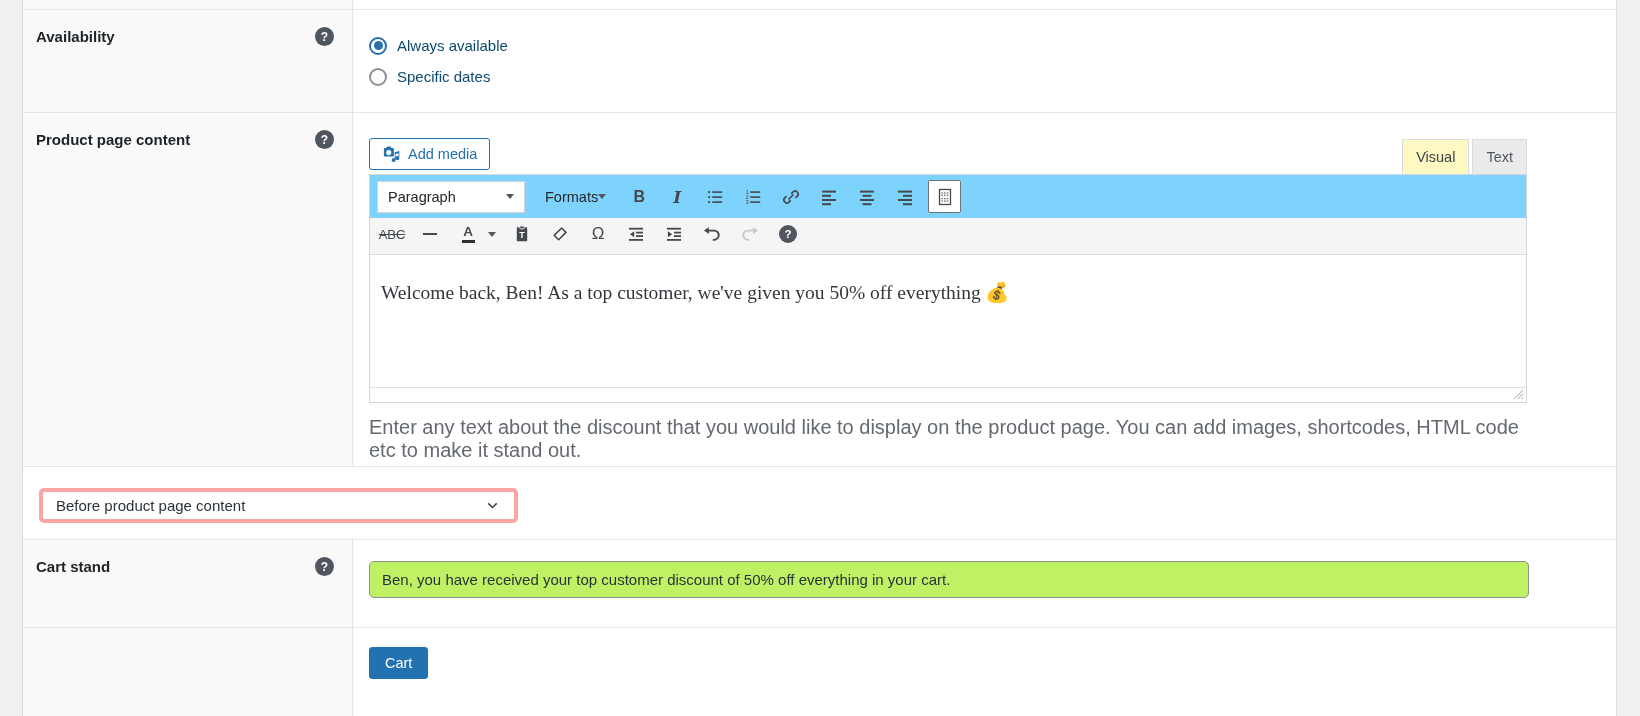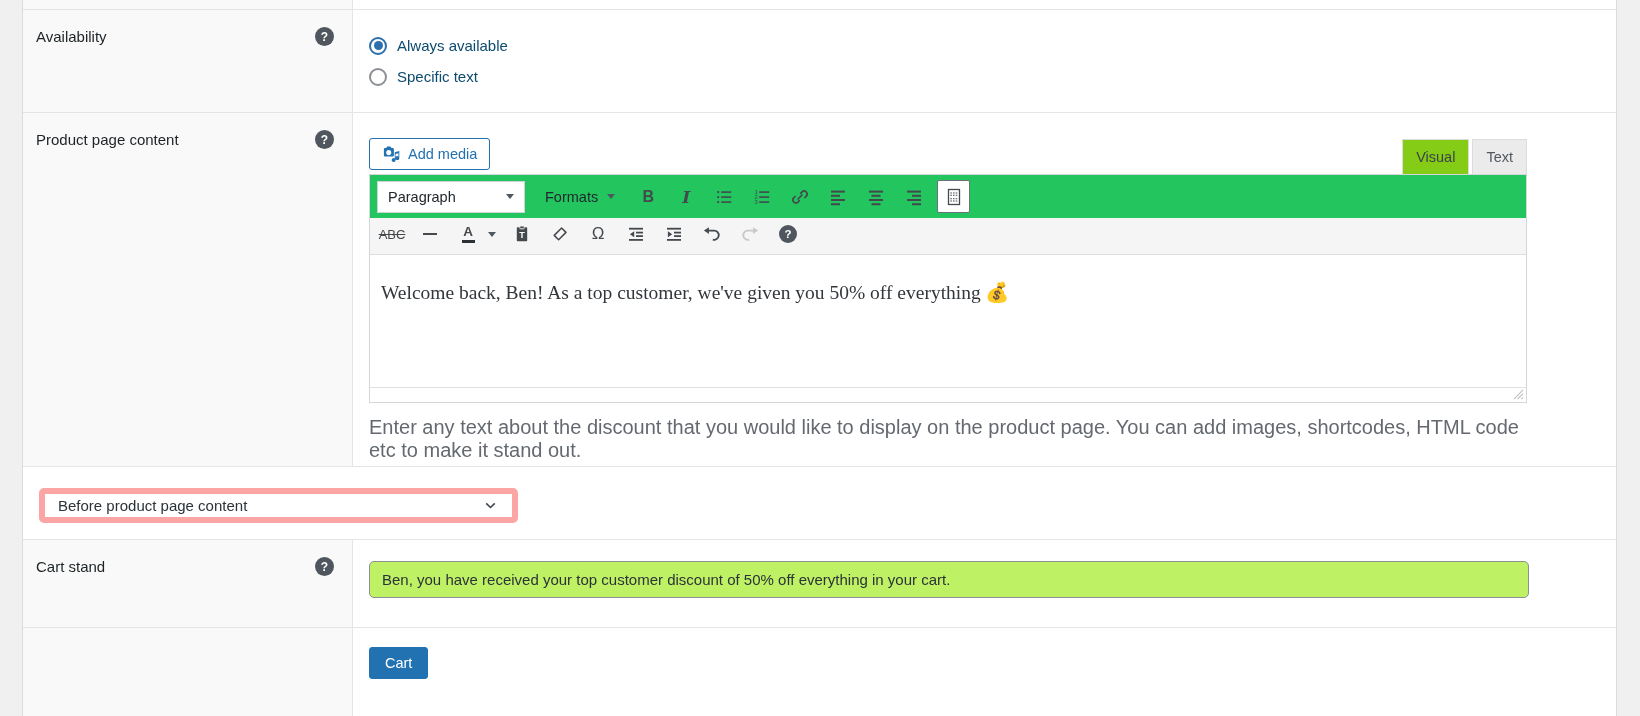--- a/index.html
+++ b/index.html
@@ -15,21 +15,21 @@
   .row-spacer { height:10px; }
   .row-availability { height:103px; }
   .row-product { height:354px; }
   .row-location { height:73px; }
   .row-cart { height:88px; }
   .row-save { flex:1; border-bottom:none; }
 
   .th { width:330px; min-width:330px; background:#f9f9f9; border-right:1px solid #e5e5e5;
         padding:17px 18px 15px 13px; display:flex; justify-content:space-between;
         align-items:flex-start; }
-  .th .field-label { font-size:15px; font-weight:400; color:#1d2327; line-height:19px; }
+  .th .field-label { font-size:15px; font-weight:700; color:#1d2327; line-height:19px; }
   .td { flex:1; background:#fff; }
 
   .help-badge { width:19px; height:19px; border-radius:50%; background:#4f565d; color:#fff;
                 font-size:12px; font-weight:700; display:flex; align-items:center;
                 justify-content:center; margin-top:0; flex:none; cursor:pointer; }
 
   
   .td-availability { padding:20px 16px 0 16px; }
   .radio-option { display:flex; align-items:center; height:31px; gap:10px; cursor:pointer; }
   .radio-circle { width:18px; height:18px; border-radius:50%; background:#fff; flex:none;
@@ -43,34 +43,34 @@
   .td-product { padding:15px 16px 0 16px; }
   .editor-wrap { width:1158px; }
   .editor-top { height:46px; display:flex; justify-content:space-between; align-items:flex-end; }
   .add-media-btn { height:32px; margin-bottom:4px; display:flex; align-items:center; gap:7px;
                    background:#fff; border:1px solid #2271b1; border-radius:3px; padding:12px 12px;
                    color:#2271b1; font-size:14.5px; cursor:pointer; }
   .add-media-btn svg { width:19px; height:19px; }
   .editor-tabs { display:flex; gap:3px; align-items:flex-end; }
   .editor-tab { height:35px; padding:0 13px; font-size:14.5px; display:flex; align-items:center;
                 border:1px solid #dcdcde; border-bottom:none; cursor:pointer; }
-  .editor-tab.active { background:#84cc16; color:#3c434a; }
+  .editor-tab.active { background:#fef9c3; color:#3c434a; }
   .editor-tab.inactive { background:#ebebec; color:#50575e; }
 
   .editor { border:1px solid #d4d7da; }
-  .mce-toolbar1 { background:#22c55e; height:43px; display:flex; align-items:center; padding:0 7px; }
+  .mce-toolbar1 { background:#7dd3fc; height:43px; display:flex; align-items:center; padding:0 7px; }
   .mce-toolbar2 { background:#f5f5f5; height:37px; display:flex; align-items:center;
                   padding:0 7px 4px 7px; border-bottom:1px solid #dcdcde; }
 
   .para-select { width:148px; height:32px; background:#fff; border:1px solid #d0d3d6;
                  display:flex; align-items:center; justify-content:space-between;
                  padding:0 10px; font-size:14.5px; color:#23282d; cursor:pointer; }
   .caret { width:0; height:0; border-left:4px solid transparent; border-right:4px solid transparent;
            border-top:5px solid #50575e; }
-  .formats-btn { margin-left:16px; display:flex; align-items:center; gap:9px; font-size:14.5px;
+  .formats-btn { margin-left:16px; display:flex; align-items:center; font-size:14.5px;
                  color:#23282d; cursor:pointer; padding:0 4px; height:32px; }
 
   .tbtn { width:30px; height:30px; margin-left:8px; display:flex; align-items:center;
           justify-content:center; cursor:pointer; border-radius:2px; }
   .tbtn svg { width:20px; height:20px; }
   .tbtn-first { margin-left:14px; }
   .glyph-bold { font-size:16px; font-weight:800; color:#44494e; }
   .glyph-italic { font-family:"DejaVu Serif", serif; font-style:italic; font-size:17px;
                   font-weight:600; color:#44494e; }
   .glyph-omega { font-size:17px; color:#44494e; font-weight:400; }
@@ -88,21 +88,21 @@
 
   .mce-content { height:132px; background:#fff; padding:26px 11px 0 11px;
                  font-family:"Liberation Serif", serif; font-size:19.5px; color:#32373c; }
   .mce-statusbar { height:15px; background:#fff; border-top:1px solid #e0e0e0; position:relative; }
   .resize-grip { position:absolute; right:2px; bottom:2px; width:11px; height:11px; cursor:se-resize; }
 
   .editor-help-text { margin-top:13px; font-size:20px; color:#646970; }
 
   
   .td-location { padding:21px 16px 0 16px; }
-  .select-box { width:479px; height:35px; border:6px solid #fca5a5; border-radius:5px; background:#fff;
+  .select-box { width:479px; height:35px; border:4px solid #fca5a5; border-radius:5px; background:#fff;
                 display:flex; align-items:center; justify-content:space-between; padding:0 13px;
                 font-size:15px; color:#2c3338; cursor:pointer; }
   .select-box svg { width:17px; height:17px; }
 
   
   .td-cart { padding:21px 16px 0 16px; }
   .cart-input { width:1160px; height:37px; border:1px solid #8c8f94; border-radius:5px;
                 padding:0 12px; font-size:15px; color:#2c3338; font-family:"Liberation Sans", sans-serif;
                 background:#bef264; outline:none; }
 
@@ -128,21 +128,21 @@
         <span class="field-label">Availability</span>
         <span class="help-badge">?</span>
       </div>
       <div class="td td-availability">
         <div class="radio-option">
           <span class="radio-circle checked"></span>
           <span class="radio-text">Always available</span>
         </div>
         <div class="radio-option">
           <span class="radio-circle unchecked"></span>
-          <span class="radio-text">Specific text</span>
+          <span class="radio-text">Specific dates</span>
         </div>
       </div>
     </div>
 
     <div class="row row-product">
       <div class="th">
         <span class="field-label">Product page content</span>
         <span class="help-badge">?</span>
       </div>
       <div class="td td-product">

